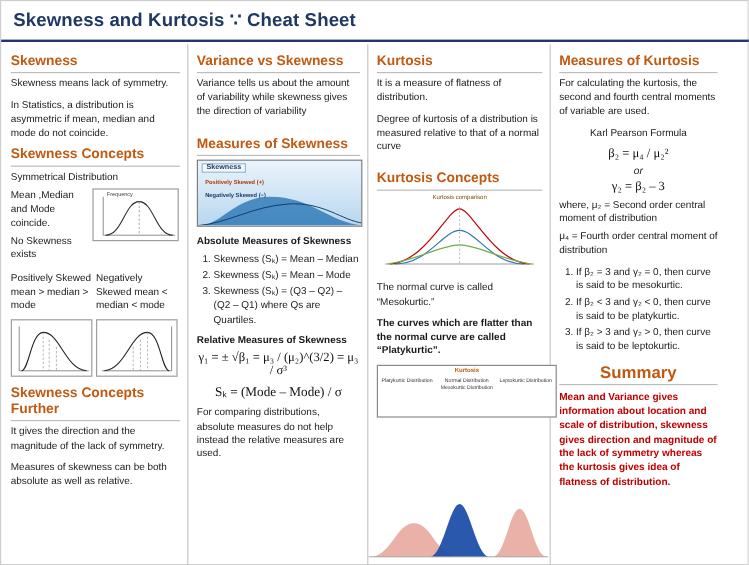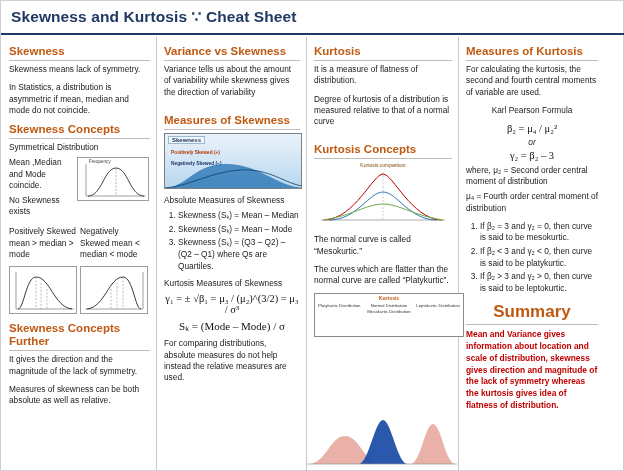--- a/index.html
+++ b/index.html
@@ -73,21 +73,21 @@
   }
   p.bd {
     font-size: 8.3px;
     line-height: 1.35;
     margin: 0 0 7px 0;
     color: #1a1a1a;
   }
   p.bd.tight { margin-bottom: 4px; }
   p.bd.c { text-align: center; }
   .small { font-size: 7.6px; }
-  .bold { font-weight: normal; }
+  .bold { font-weight: bold; }
 
   ol.nlist { margin: 0 0 6px 0; padding-left: 14px; }
   ol.nlist li { font-size: 8.3px; line-height: 1.4; margin-bottom: 2px; }
 
   .formula {
     text-align: center;
     font-family: "Liberation Serif", serif;
     font-size: 10.5px;
     margin: 3px 0;
     color: #111;
@@ -160,21 +160,21 @@
   .ktypes .lbl2 { position: absolute; top: 15px; left: 50%; transform: translateX(-50%); font-size: 4.3px; color: #333; }
 
   .bottom-curves {
     position: absolute;
     left: 306px; bottom: 2px;
     width: 150px; height: 62px;
   }
 
   
   .summary-head {
-    font-size: 17px;
+    font-size: 14px;
     color: #c05a12;
     font-weight: bold;
     text-align: center;
     border-bottom: 1px solid #bdbdbd;
     margin: 8px 0 4px 0;
     padding-bottom: 2px;
   }
   .summary-body {
     font-size: 8.4px;
     line-height: 1.4;
@@ -271,21 +271,21 @@
         </svg>
       </div>
 
       <p class="bd tight bold">Absolute Measures of Skewness</p>
       <ol class="nlist">
         <li>Skewness (Sₖ) = Mean – Median</li>
         <li>Skewness (Sₖ) = Mean – Mode</li>
         <li>Skewness (Sₖ) = (Q3 – Q2) – (Q2 – Q1) where Qs are Quartiles.</li>
       </ol>
 
-      <p class="bd tight bold">Kurtosis Measures of Skewness</p>
+      <p class="bd tight bold">Relative Measures of Skewness</p>
       <div class="formula">γ₁ = ± √β₁ = μ₃ / (μ₂)^(3/2) = μ₃ / σ³</div>
       <div class="formula" style="font-size:11px;">Sₖ = (Mode – Mode) / σ</div>
 
       <p class="bd" style="margin-top:5px;">For comparing distributions, absolute measures do not help instead the relative measures are used.</p>
     </div>
 
     <div class="col c3">
       <h2 class="sec">Kurtosis</h2>
       <p class="bd">It is a measure of flatness of distribution.</p>
       <p class="bd">Degree of kurtosis of a distribution is measured relative to that of a normal curve</p>

